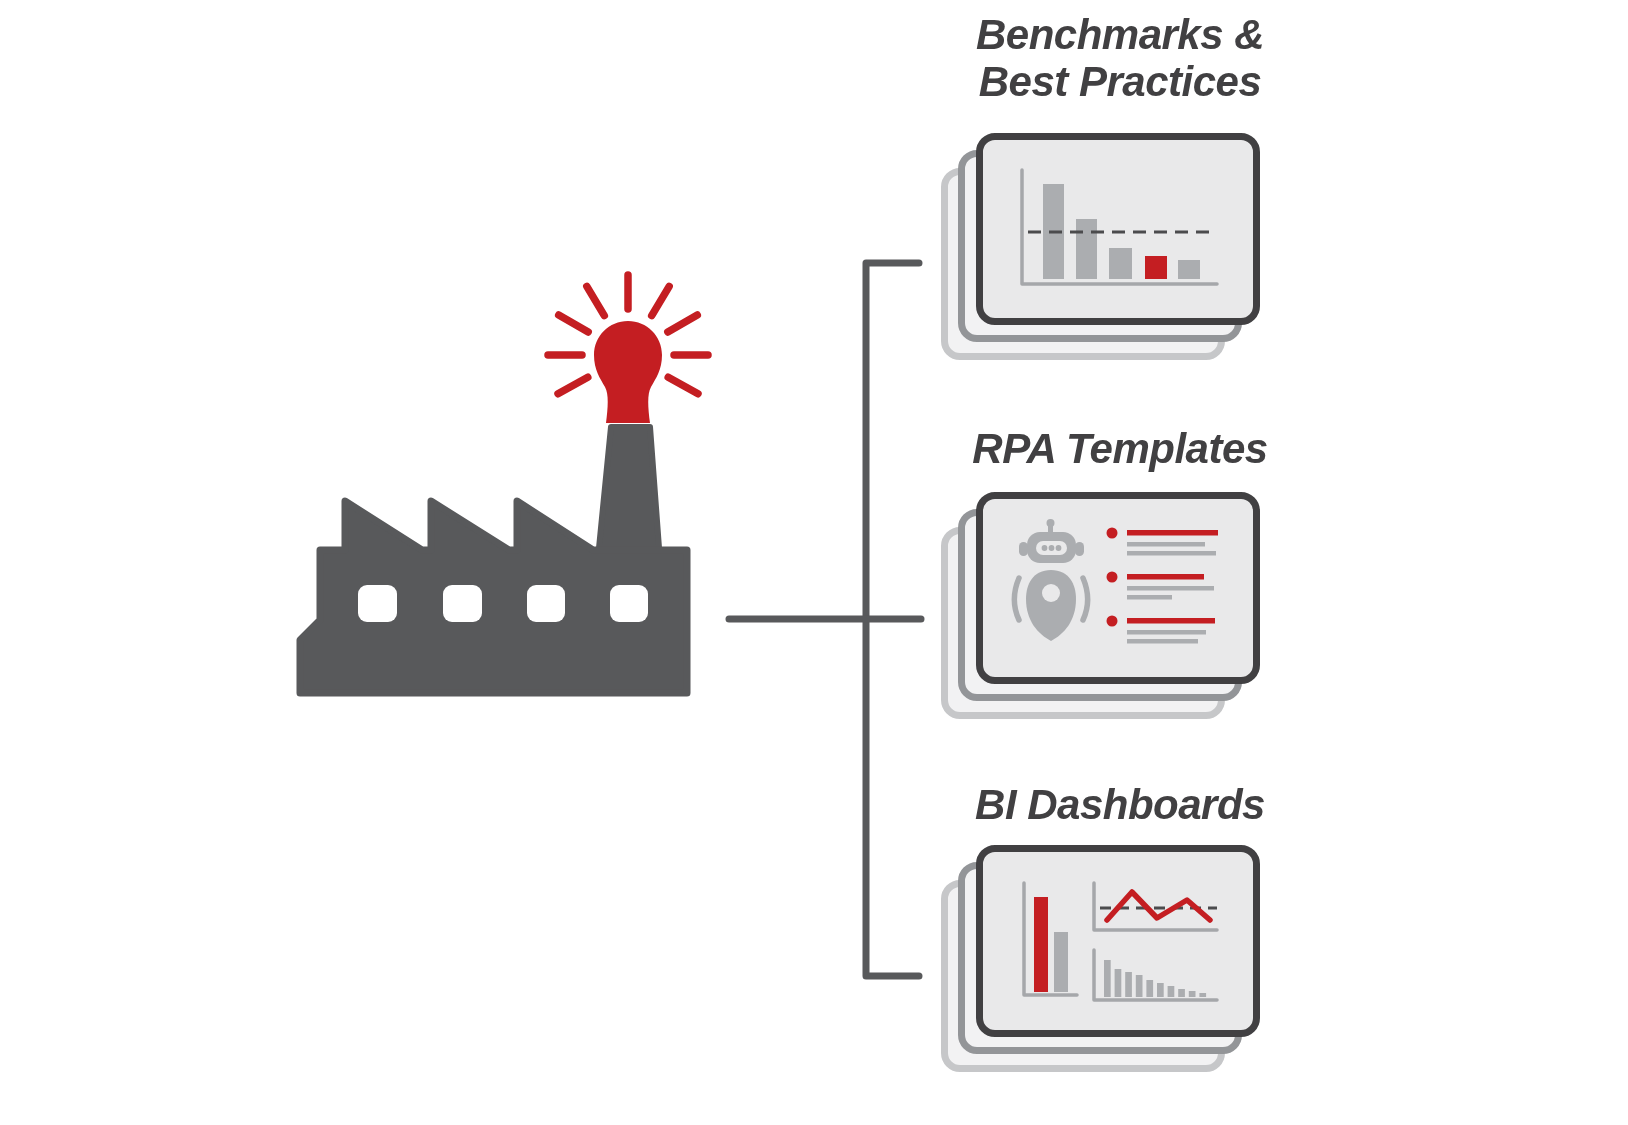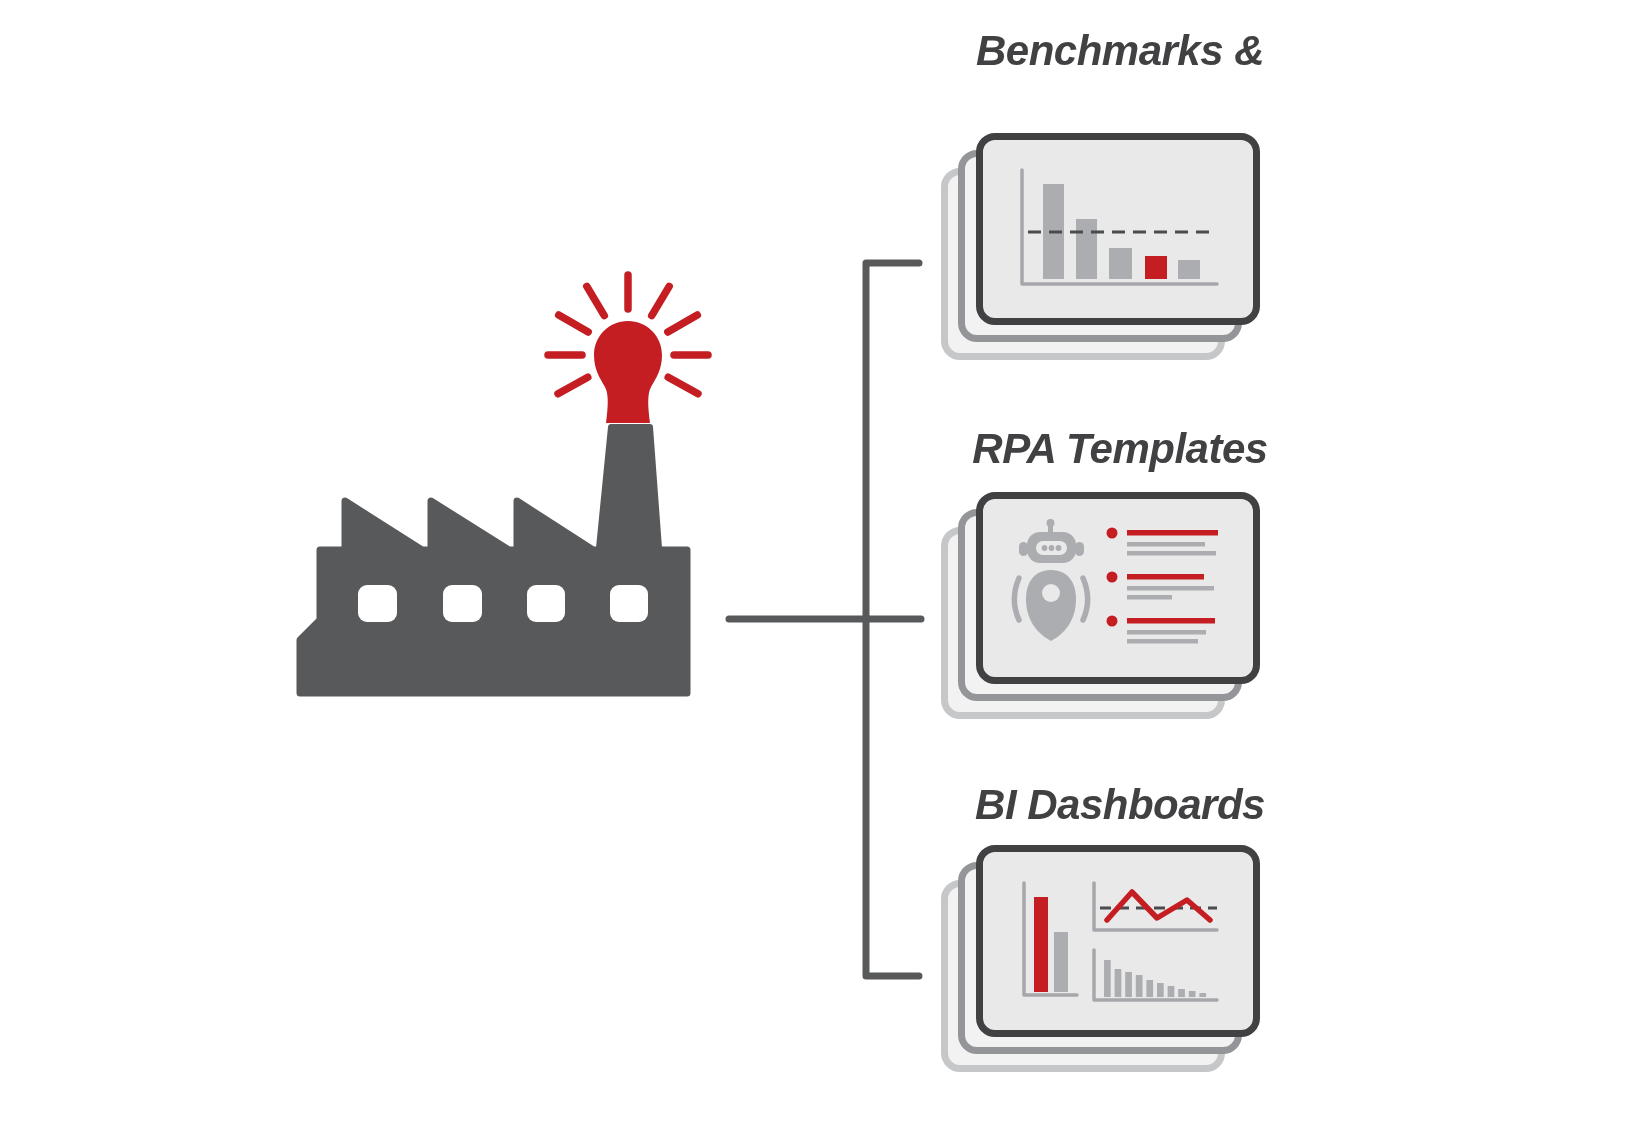--- a/index.html
+++ b/index.html
@@ -14,21 +14,21 @@
   .connector-svg{position:absolute;left:0;top:0;width:1628px;height:1125px;pointer-events:none;}
   .card-title{
     position:absolute;left:948px;width:344px;
     text-align:center;
     font-style:italic;font-weight:700;
     font-size:42px;line-height:47px;
     letter-spacing:-0.5px;
     color:var(--charcoal,#414042);
     white-space:nowrap;
   }
-  .title-benchmarks{top:27px;}
+  .title-benchmarks{top:11px;}
   .title-rpa{top:425px;text-align:center;}
   .title-bi{top:781px;font-style:italic;}
   .card-stack{position:absolute;left:941px;width:320px;height:228px;}
   .stack-benchmarks{top:133px;}
   .stack-rpa{top:492px;}
   .stack-bi{top:845px;}
   .stack-layer,.main-card{
     position:absolute;width:284px;height:192px;
     border-radius:19px;box-sizing:border-box;
   }
@@ -77,20 +77,21 @@
     </g>
   </svg>
 
   <svg class="connector-svg" viewBox="0 0 1628 1125">
     <path id="conn-trunk" fill="none" stroke="var(--connector-gray,#58595B)" stroke-width="7" stroke-linecap="round" stroke-linejoin="round" d="M 919,263 L 866,263 L 866,976 L 919,976"></path>
     <path id="conn-branch" fill="none" stroke="var(--connector-gray,#58595B)" stroke-width="7" stroke-linecap="round" d="M 729,619 L 921,619"></path>
   </svg>
 
   <div class="card-title title-benchmarks">
     <div>Benchmarks &amp;</div>
+    <div>Best Practices</div>
   </div>
   <div class="card-stack stack-benchmarks">
     <div class="stack-layer layer-back"></div>
     <div class="stack-layer layer-mid"></div>
     <div class="main-card">
       <svg id="svg-benchmarks" class="card-art" viewBox="0 0 270 178">
           <path d="M 39 30 L 39 144 L 234 144" fill="none" stroke="#A5A7AA" stroke-width="3.5" stroke-linecap="round" stroke-linejoin="round"></path>
           <rect x="60" y="44" width="21" height="95" fill="#ABADB0"></rect>
           <rect x="93" y="79" width="21" height="60" fill="#ABADB0"></rect>
           <rect x="126" y="108" width="23" height="31" fill="#ABADB0"></rect>

